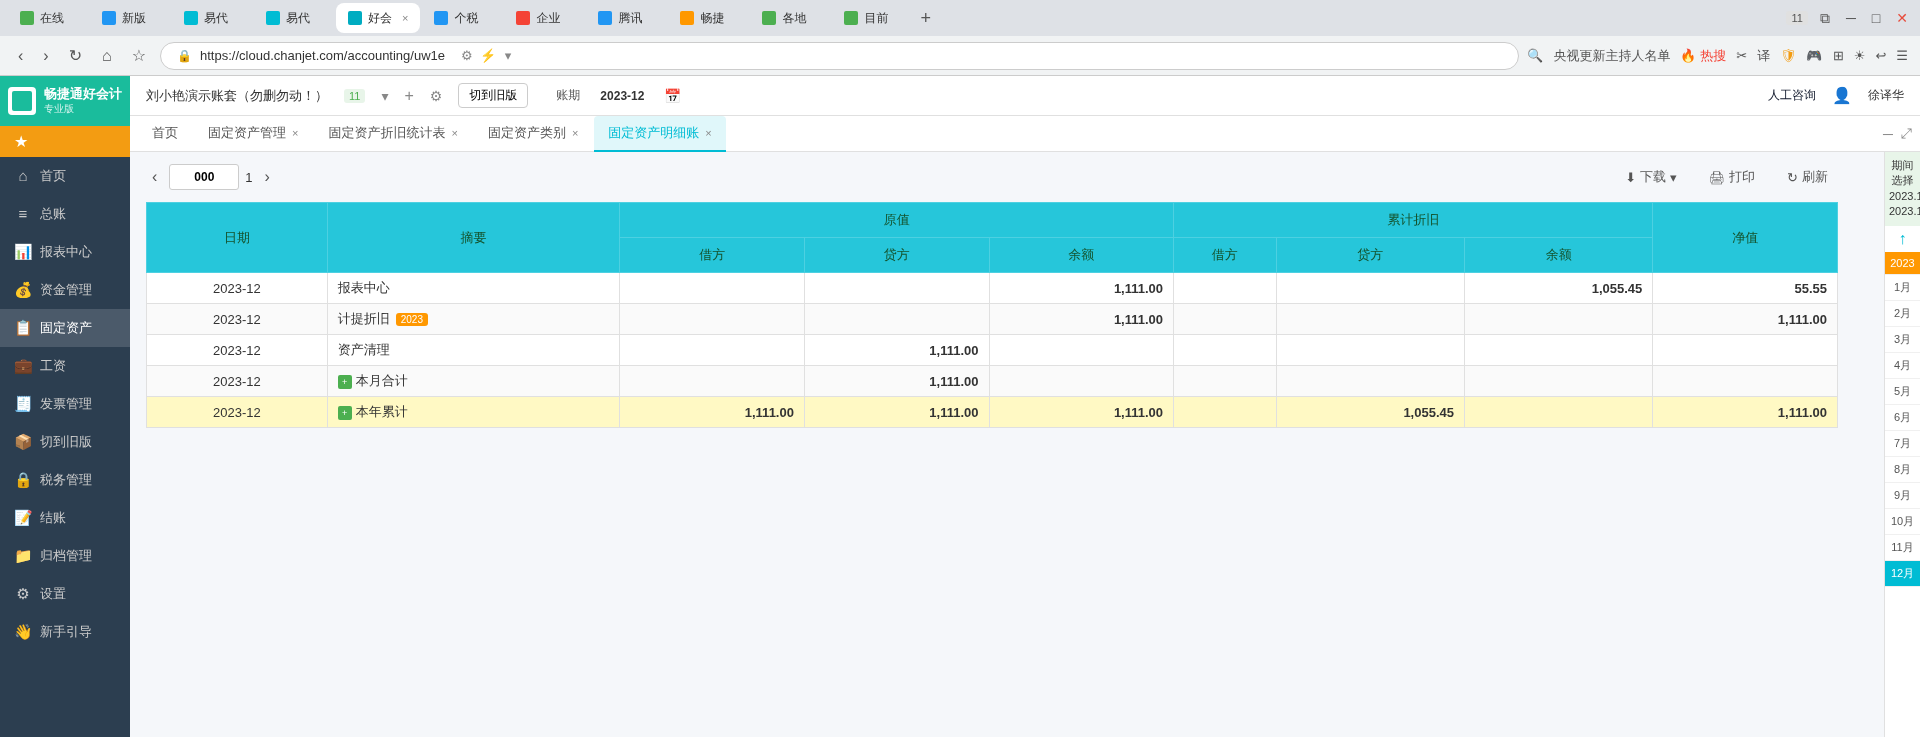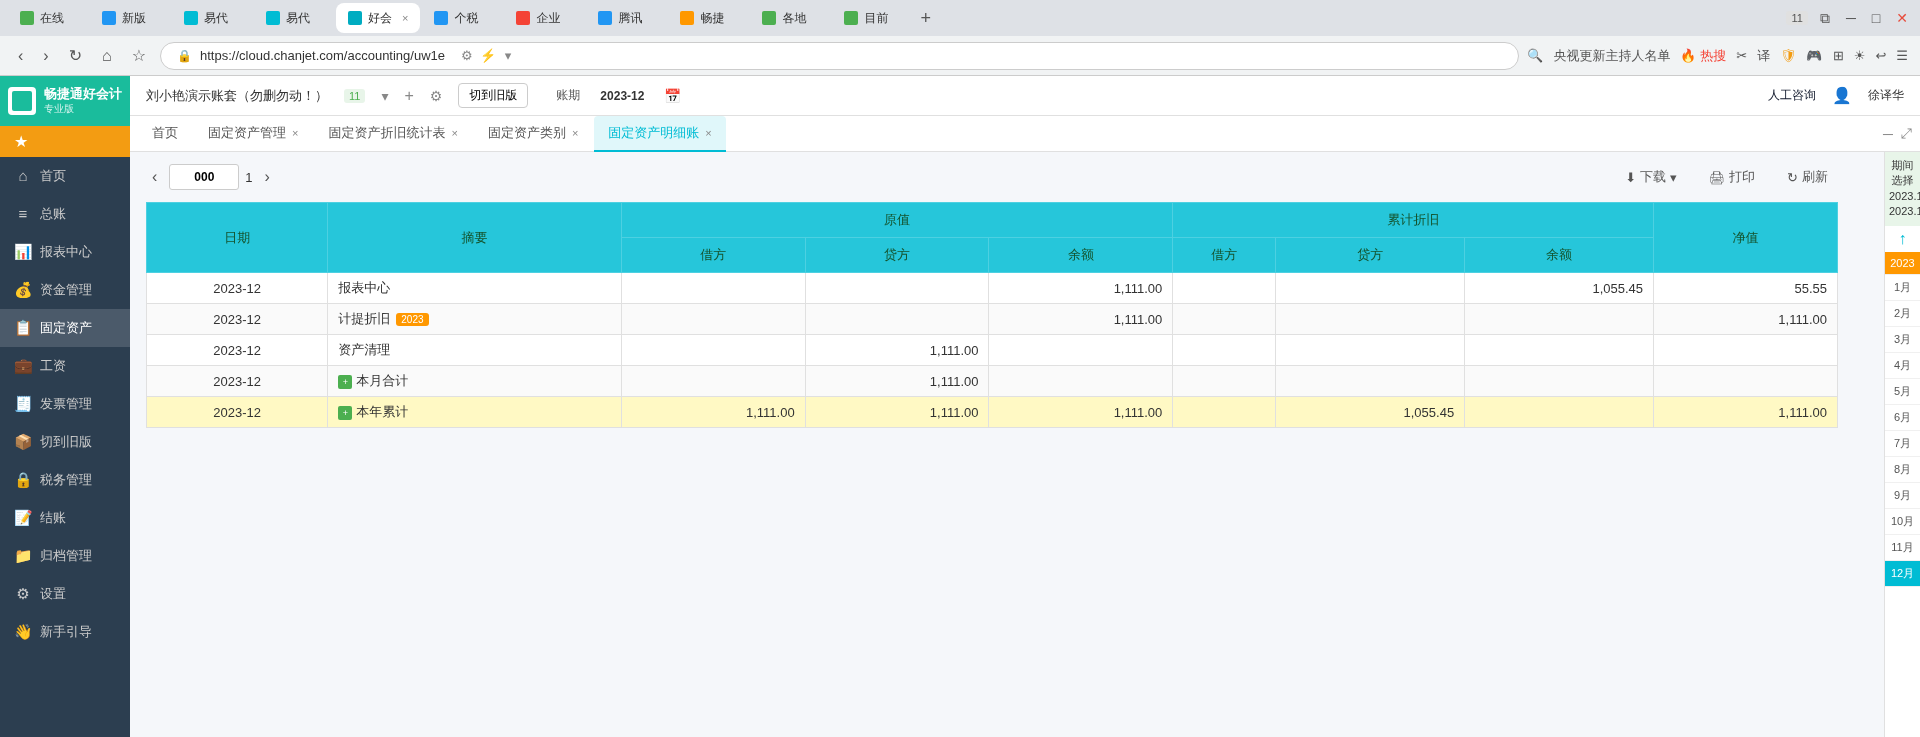--- a/index.html
+++ b/index.html
@@ -67,21 +67,21 @@
     .page-nav { background: none; border: none; cursor: pointer; color: #555; font-size: 16px; padding: 2px 6px; }
     .page-input { width: 70px; height: 26px; border: 1px solid #ccc; border-radius: 3px; padding: 0 24px; font-size: 12px; text-align: left; font-weight: bold; }
     .toolbar-right { margin-left: auto; display: flex; align-items: center; gap: 12px; }
     .toolbar-btn { display: flex; align-items: center; gap: 4px; padding: 4px 10px; border: none; background: none; cursor: pointer; font-size: 13px; color: #555; }
 
     
     .ledger-table { width: 100%; border-collapse: collapse; background: #fff; }
     .ledger-table th { background: #26c6da; color: #14532d; text-align: center; padding: 8px 6px; font-size: 13px; font-weight: normal; border: 1px solid #4dd0e1; }
     .ledger-table td { border: 1px solid #e0e0e0; padding: 6px 10px; font-size: 13px; color: #333; text-align: center; }
     .ledger-table tr:nth-child(even) td { background: #fafafa; }
-    .ledger-table .amount { text-align: right; }
+    .ledger-table .amount { text-align: right; font-weight: bold; }
     .ledger-table .desc { text-align: left; }
     .ledger-table .summary-row td { background: #fff9c4; }
     .row-icon { display: inline-block; width: 14px; height: 14px; background: #4caf50; color: #fff; border-radius: 2px; font-size: 9px; text-align: center; line-height: 14px; margin-right: 4px; }
     .period-selector { width: 36px; background: #fff; border-left: 1px solid #e0e0e0; display: flex; flex-direction: column; font-size: 11px; margin-left: 30px; }
     .period-header { background: #e8f5e9; text-align: center; padding: 6px 4px; font-size: 11px; color: #333; line-height: 1.4; }
     .period-item { text-align: center; padding: 5px 4px; cursor: pointer; color: #555; border-bottom: 1px solid #f0f0f0; }
     .period-item.active-year { background: #ff9800; color: #fff; }
     .period-item.active-month { background: #00bcd4; color: #fff; }
 
     .scroll-up { cursor: pointer; color: #00bcd4; text-align: center; padding: 4px; font-size: 16px; }

